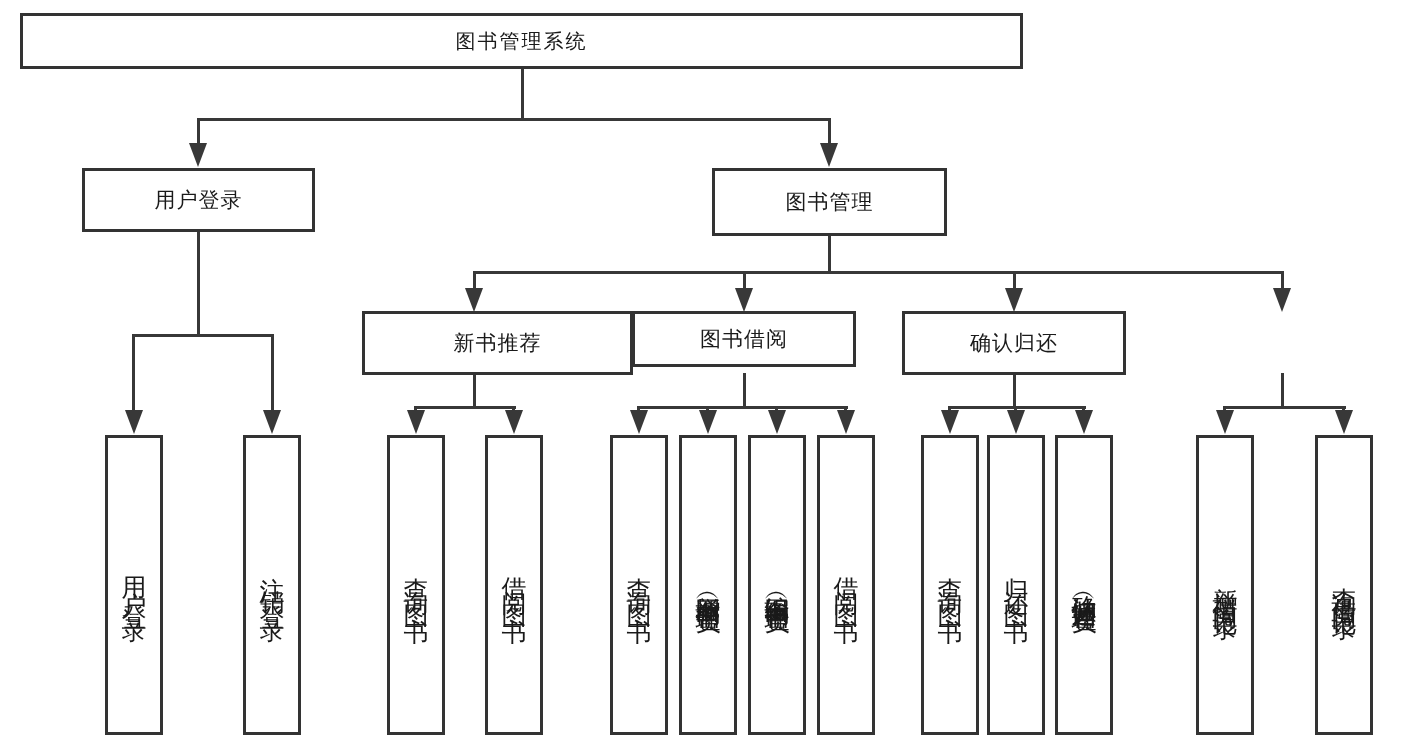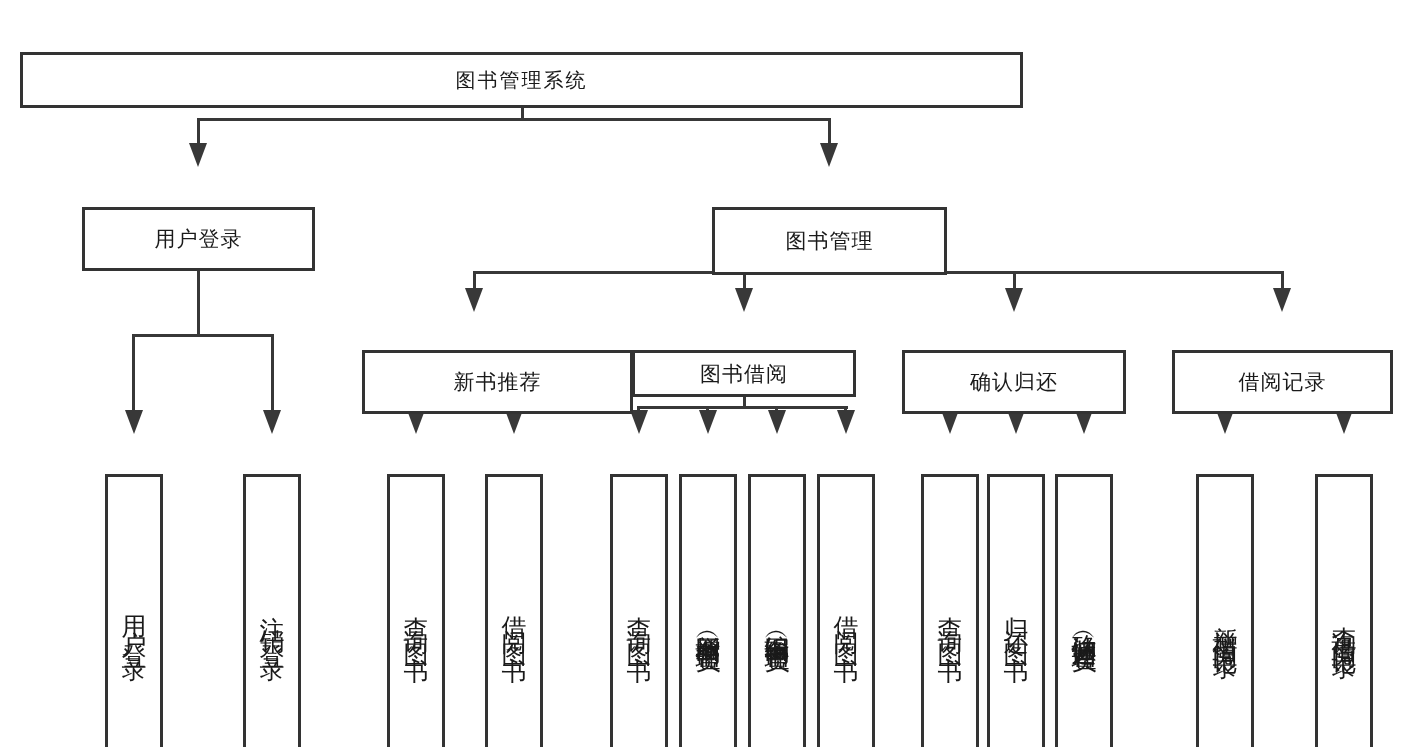--- a/index.html
+++ b/index.html
@@ -2,21 +2,21 @@
 <html><head>
 <meta charset="utf-8">
 <style>
   html,body{margin:0;padding:0;background:#ffffff;}
   #stage{
     position:relative;width:1405px;height:747px;background:#ffffff;overflow:hidden;
     font-family:"Liberation Sans","DejaVu Sans",sans-serif;
   }
   .node{
     position:absolute;box-sizing:border-box;border:3px solid #333333;background:#ffffff;
-    display:flex;align-items:center;justify-content:center;color:#1a1a1a;z-index:2;margin-top:39px;
+    display:flex;align-items:center;justify-content:center;color:#1a1a1a;z-index:2;
   }
   .hnode{font-size:21px;letter-spacing:1px;}
   .root{font-size:20px;letter-spacing:2px;}
   .leaf{top:435px;width:58px;height:300px;}
   .leaf .v{writing-mode:vertical-rl;text-orientation:mixed;font-size:25px;line-height:1;color:#1a1a1a;}
   .ls4{letter-spacing:14px;}
   .ls6{letter-spacing:6px;}
   .ls10{letter-spacing:2px;}
   .vl{position:absolute;width:3px;background:#383838;z-index:1;}
   .hl{position:absolute;height:3px;background:#383838;z-index:1;}
@@ -38,28 +38,25 @@
   <div class="node hnode" style="left:82px;top:168px;width:233px;height:64px">
     <span>用户登录</span>
   </div>
   <div class="node hnode" style="left:712px;top:168px;width:235px;height:68px">
     <span>图书管理</span>
   </div>
 
   <div class="node hnode" style="left:362px;top:311px;width:271px;height:64px">
     <span>新书推荐</span>
   </div>
-  <div class="node hnode" style="left:632px;top:311px;width:224px;height:47px">
+  <div class="node hnode" style="left:632px;top:311px;width:224px;height:56px">
     <span>图书借阅</span>
   </div>
   <div class="node hnode" style="left:902px;top:311px;width:224px;height:64px">
     <span>确认归还</span>
-  </div>
-  <div class="node hnode" style="left:1172px;top:311px;width:221px;height:64px">
-    <span>借阅记录</span>
   </div>
 
   <div class="node leaf" style="left:105px">
     <span class="v ls4">用户登录</span>
   </div>
   <div class="node leaf" style="left:243px">
     <span class="v ls4">注销登录</span>
   </div>
   <div class="node leaf" style="left:387px">
     <span class="v ls4">查询图书</span>

